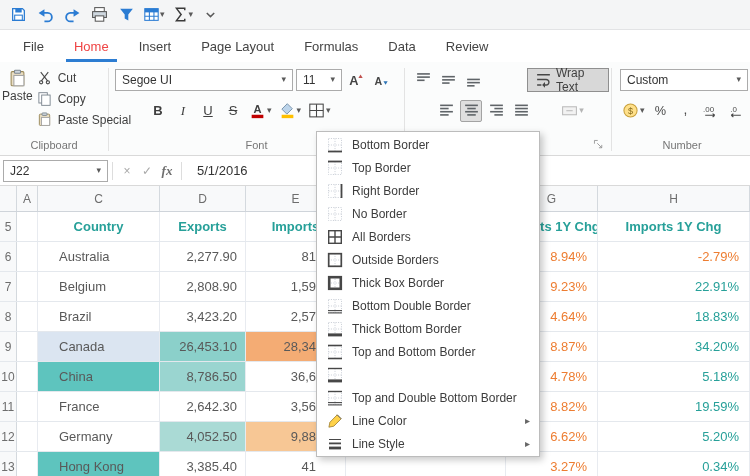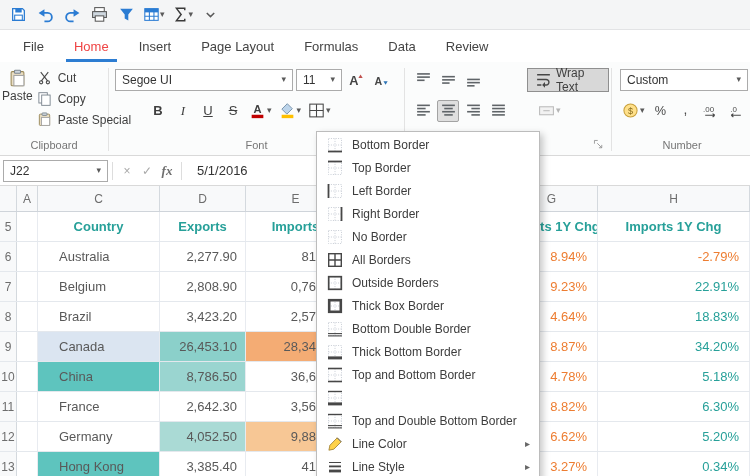--- a/index.html
+++ b/index.html
@@ -52,21 +52,21 @@
   .fontgrp .rib-row.r2 { padding-left:36px; }
   .font-name { width:178px; }
   .font-size { width:46px; }
   .b { font-weight:bold; }
   .i { font-style:italic; font-family:"Liberation Serif", serif; }
   .u { text-decoration:underline; }
   .s { text-decoration:line-through; }
 
   
   .aligngrp { width:202px; }
-  .aligngrp .rib-row { padding-left:5px; }
+  .aligngrp .rib-row { padding-left:5px;justify-content:center; }
   .wrap-btn { height:24px; display:flex; align-items:center; gap:4px; padding:0 7px;
     font-size:12px; color:#3f3f3f; background:#d8d8d8; border:1px solid #8f8f8f; margin-left:40px; }
   .merge-wrap { margin-left:24px; }
   .launcher { position:absolute; right:4px; bottom:4px; width:14px; height:14px;
     display:flex; align-items:center; justify-content:center; }
 
   
   .numgrp { flex:1; }
   .numgrp .rib-row { padding-left:6px; }
   .num-fmt { width:128px; }
@@ -527,21 +527,21 @@
         <div class="cell c-frag" style="width: 100px;">81</div>
         <div class="cell" style="width: 160px;"></div>
         <div class="cell c-pctO" style="width: 92px;">8.94%</div>
         <div class="cell c-pctO" style="width: 152px;">-2.79%</div>
       </div>
       <div class="grid-row">
         <div class="row-num">7</div>
         <div class="cell" style="width: 21px;"></div>
         <div class="cell c-name" style="width: 122px;">Belgium</div>
         <div class="cell c-num" style="width: 86px;">2,808.90</div>
-        <div class="cell c-frag" style="width: 100px;">0,76</div>
+        <div class="cell c-frag" style="width: 100px;">1,59</div>
         <div class="cell" style="width: 160px;"></div>
         <div class="cell c-pctO" style="width: 92px;">9.23%</div>
         <div class="cell c-pctT" style="width: 152px;">22.91%</div>
       </div>
       <div class="grid-row">
         <div class="row-num">8</div>
         <div class="cell" style="width: 21px;"></div>
         <div class="cell c-name" style="width: 122px;">Brazil</div>
         <div class="cell c-num" style="width: 86px;">3,423.20</div>
         <div class="cell c-frag" style="width: 100px;">2,57</div>
@@ -570,21 +570,21 @@
         <div class="cell c-pctT" style="width: 152px;">5.18%</div>
       </div>
       <div class="grid-row">
         <div class="row-num">11</div>
         <div class="cell" style="width: 21px;"></div>
         <div class="cell c-name" style="width: 122px;">France</div>
         <div class="cell c-num" style="width: 86px;">2,642.30</div>
         <div class="cell c-frag" style="width: 100px;">3,56</div>
         <div class="cell" style="width: 160px;"></div>
         <div class="cell c-pctO" style="width: 92px;">8.82%</div>
-        <div class="cell c-pctT" style="width: 152px;">6.30%</div>
+        <div class="cell c-pctT" style="width: 152px;">19.59%</div>
       </div>
       <div class="grid-row">
         <div class="row-num">12</div>
         <div class="cell" style="width: 21px;"></div>
         <div class="cell c-name" style="width: 122px;">Germany</div>
         <div class="cell c-num" style="width: 86px; background: rgb(170, 218, 213);">4,052.50</div>
         <div class="cell c-frag" style="width: 100px; background: rgb(247, 199, 149);">9,88</div>
         <div class="cell" style="width: 160px;"></div>
         <div class="cell c-pctO" style="width: 92px;">6.62%</div>
         <div class="cell c-pctT" style="width: 152px;">5.20%</div>
@@ -619,32 +619,20 @@
       <span class="icon16">
         <svg width="16" height="16" viewBox="0 0 16 16" xmlns="http://www.w3.org/2000/svg">
           <g stroke="#c9ced6" stroke-width="1" stroke-dasharray="1,1.4" fill="none">
             <rect x="1.5" y="1.5" width="13" height="13"></rect>
             <path d="M8 1.5V14.5M1.5 8H14.5"></path>
           </g>
           <path d="M1 1.5H15" stroke="#474747" stroke-width="1.8" fill="none"></path>
         </svg>
       </span>
       <span class="mi-label">Top Border</span>
-    </div>
-    <div class="menu-item">
-      <span class="icon16">
-        <svg width="16" height="16" viewBox="0 0 16 16" xmlns="http://www.w3.org/2000/svg">
-          <g stroke="#c9ced6" stroke-width="1" stroke-dasharray="1,1.4" fill="none">
-            <rect x="1.5" y="1.5" width="13" height="13"></rect>
-            <path d="M8 1.5V14.5M1.5 8H14.5"></path>
-          </g>
-          <path d="M1.5 1V15" stroke="#474747" stroke-width="1.8" fill="none"></path>
-        </svg>
-      </span>
-      <span class="mi-label">Left Border</span>
     </div>
     <div class="menu-item">
       <span class="icon16">
         <svg width="16" height="16" viewBox="0 0 16 16" xmlns="http://www.w3.org/2000/svg">
           <g stroke="#c9ced6" stroke-width="1" stroke-dasharray="1,1.4" fill="none">
             <rect x="1.5" y="1.5" width="13" height="13"></rect>
             <path d="M8 1.5V14.5M1.5 8H14.5"></path>
           </g>
           <path d="M14.5 1V15" stroke="#474747" stroke-width="1.8" fill="none"></path>
         </svg>

